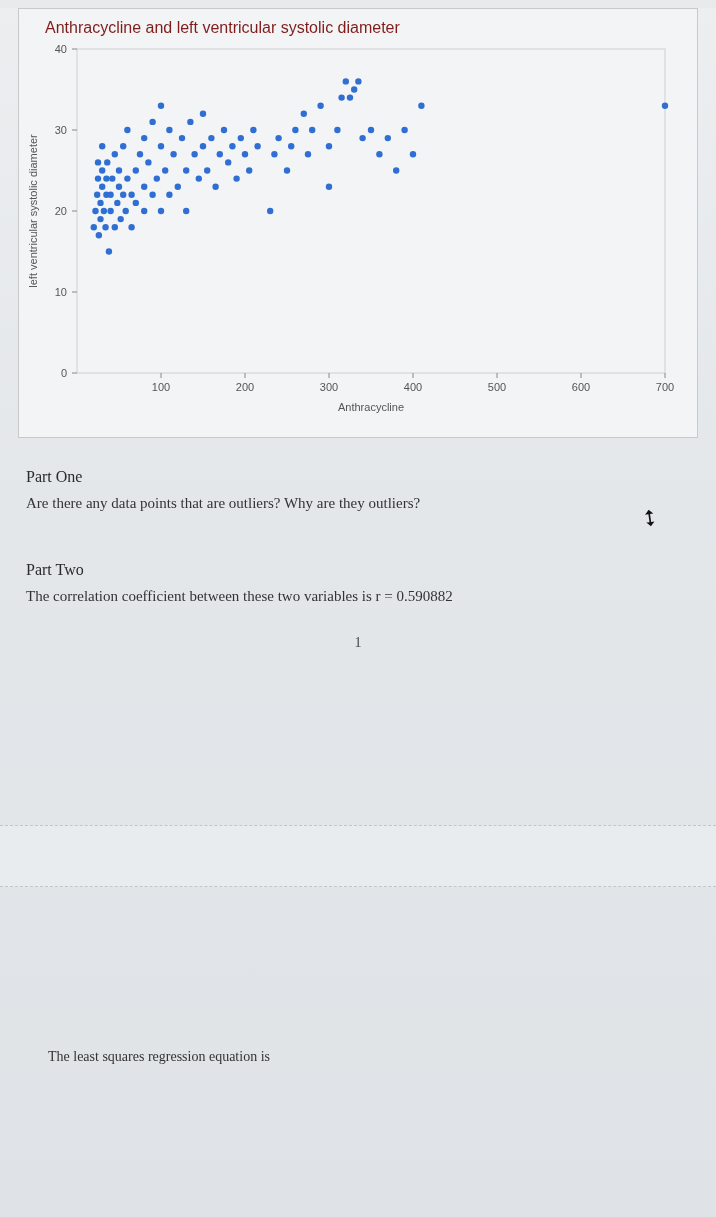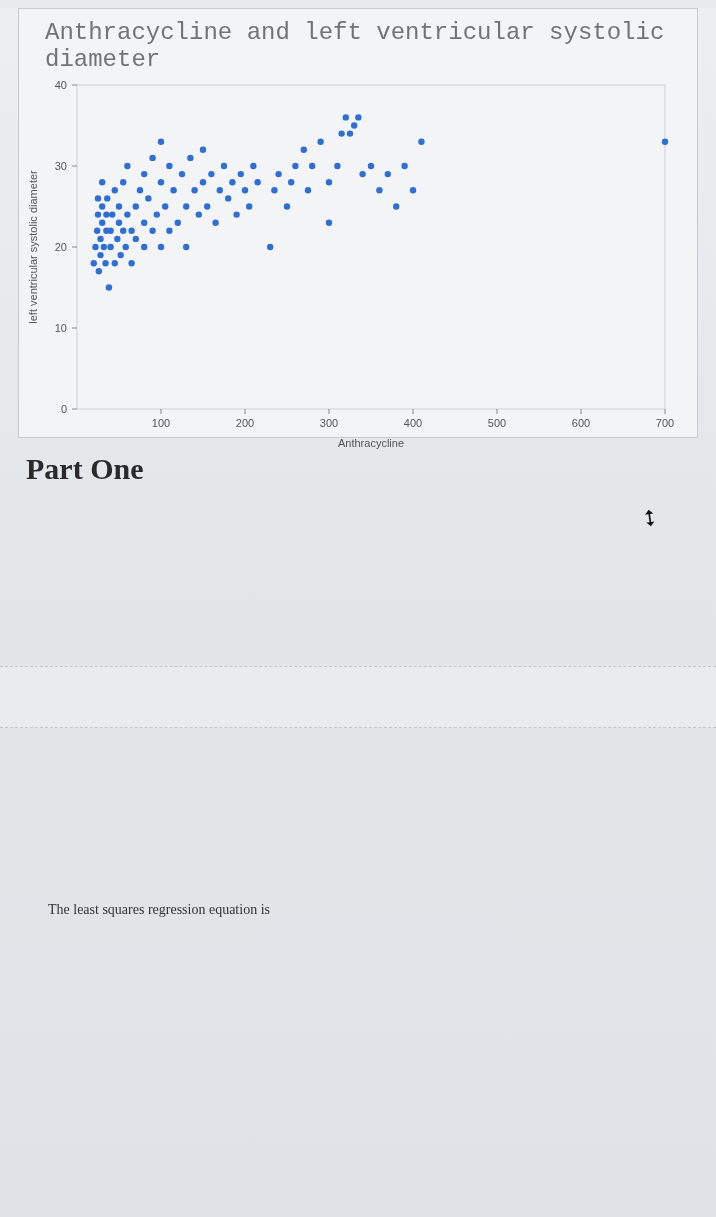--- a/index.html
+++ b/index.html
@@ -20,35 +20,35 @@
   .chart-box {
     border: 1px solid #c9c9c9;
     margin: 8px 18px 0 18px;
     background: #f3f4f5;
     padding: 6px 0 14px 0;
     height: 430px;
     position: relative;
     box-sizing: border-box;
   }
   .chart-title {
-    font-family: Liberation Mono, monospace;
-    font-size: 24px;
-    color: #737373;
+    font-family: Liberation Sans, sans-serif;
+    font-size: 16px;
+    color: #7f1d1d;
     padding: 4px 0 2px 26px;
   }
   svg.chart-svg { display:block; }
   .section {
     padding: 12px 26px 4px 26px;
   }
   .section-title {
     font-family: Georgia, 'Times New Roman', serif;
-    font-size: 30px;
-    font-weight: bold;
+    font-size: 16px;
+    font-weight: normal;
     color: #2a2a2a;
-    margin: 2px 0 6px 0;
+    margin: 18px 0 6px 0;
   }
   .section-text {
     font-family: Georgia, 'Times New Roman', serif;
     font-size: 15px;
     color: #333;
     line-height: 1.5;
   }
   .page-num {
     text-align: center;
     font-family: Georgia, serif;
@@ -65,21 +65,21 @@
     height: 60px;
     background: #e9ecef;
   }
   .lower-gap { height: 150px; }
   .bottom-section {
     padding: 8px 26px 20px 48px;
     font-family: Georgia, serif;
     font-size: 14px;
     color: #333;
   }
-  .eq-line { margin: 16px 0; }
+  .eq-line { margin: 4px 0; }
   .cursor {
     position: absolute;
     right: 60px;
     top: 498px;
     font-size: 22px;
     color: #111;
     transform: rotate(-8deg);
   }
   .axis-label { font-family: Arial, sans-serif; font-size:11px; fill:#555; }
   .tick-label { font-family: Arial, sans-serif; font-size:11px; fill:#555; }
@@ -218,24 +218,30 @@
         <circle cx="377.2" cy="131.5" r="3.2" class="point"></circle>
         <circle cx="385.6" cy="91" r="3.2" class="point"></circle>
         <circle cx="394" cy="115.29999999999998" r="3.2" class="point"></circle>
         <circle cx="402.40000000000003" cy="66.69999999999999" r="3.2" class="point"></circle>
         <circle cx="646" cy="66.69999999999999" r="3.2" class="point"></circle>
       </svg>
   </div>
 
   <div class="section">
     <div class="section-title">Part One</div>
+    <div class="section-text">Are there any data points that are outliers? Why are they outliers?</div>
   </div>
 
   <div class="cursor">⭥</div>
 
+  <div class="section" style="padding-top:24px;">
+    <div class="section-title">Part Two</div>
+    <div class="section-text">The correlation coefficient between these two variables is r = 0.590882</div>
+    <div class="page-num">1</div>
+  </div>
 
   <div class="gap"></div>
   <div class="dashed-block"></div>
   <div class="lower-gap"></div>
 
   <div class="bottom-section">
     <div class="eq-line">The least squares regression equation is</div>
   </div>
 
 </div>

